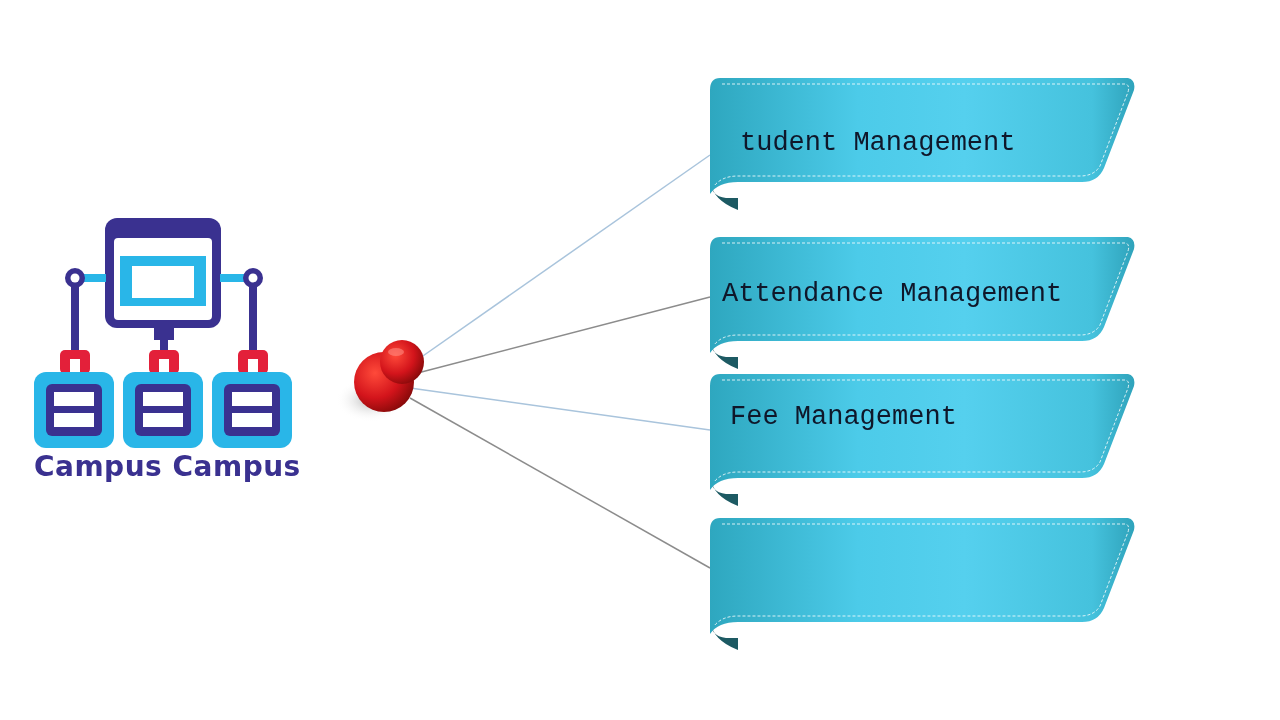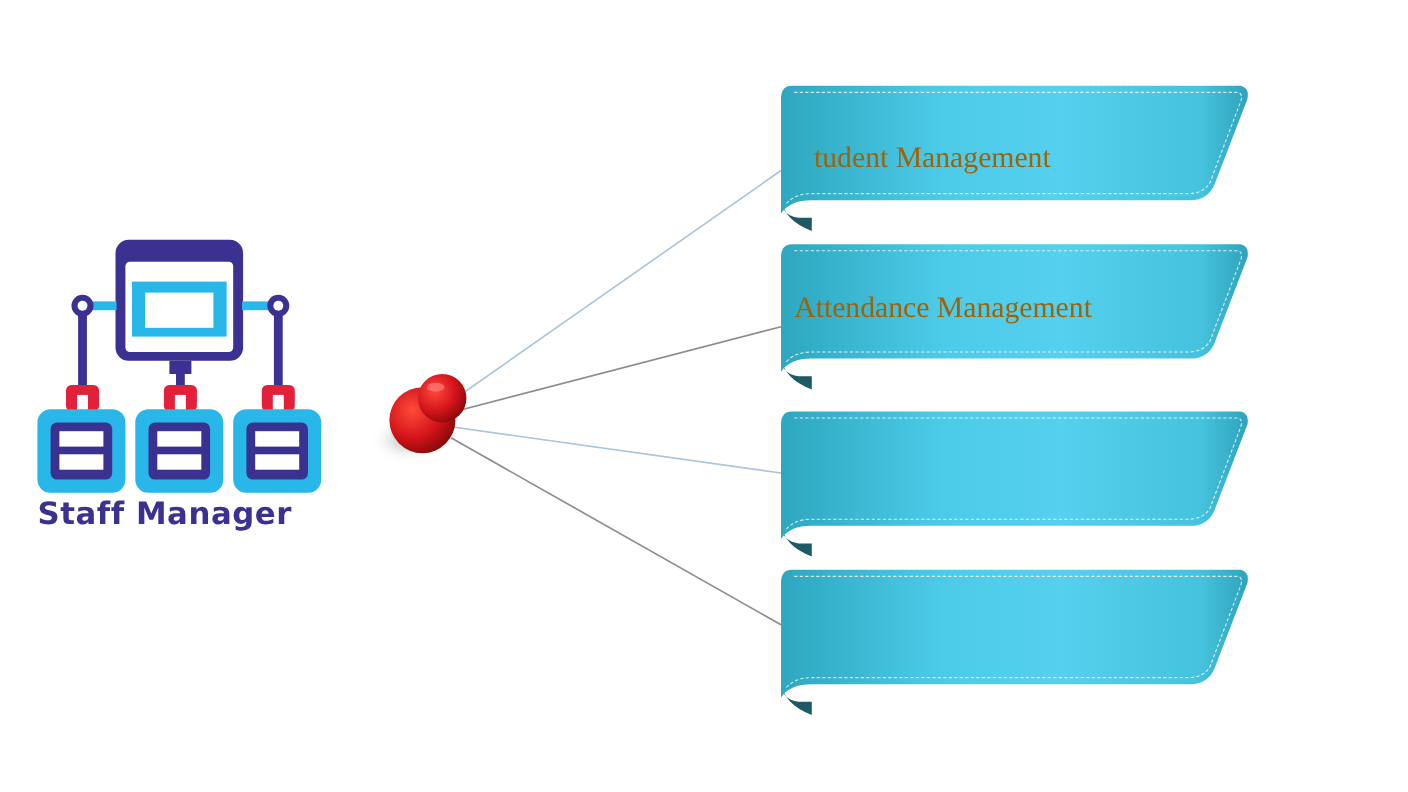--- a/index.html
+++ b/index.html
@@ -1,21 +1,21 @@
 <!DOCTYPE html>
 <html><head>
 <meta charset="utf-8">
 <style>
   html, body { margin:0; padding:0; }
   body { width:1280px; height:720px; background:#ffffff; position:relative; overflow:hidden; font-family:"Liberation Sans", sans-serif; }
   .logo { position:absolute; left:30px; top:214px; width:270px; height:275px; }
   .logo-text { position:absolute; left:34px; top:450px; font-family:"DejaVu Sans", sans-serif; font-weight:bold; font-size:28px; color:#3a3190; letter-spacing:0.5px; }
   svg.lines { position:absolute; left:0; top:0; }
   .ribbon { position:absolute; left:708px; width:428px; height:130px; }
-  .ribbon .label { position:absolute; font-family:Liberation Serif, serif; font-size:27px; color:#a16207; white-space:nowrap; }
+  .ribbon .label { position:absolute; font-family:Liberation Mono, monospace; font-size:27px; color:#0f172a; white-space:nowrap; }
 </style>
 </head>
 <body>
 
 <svg class="lines" width="1280" height="720">
   <line x1="410" y1="365" x2="710" y2="155" stroke="#a9c4dc" stroke-width="1.5"></line>
   <line x1="410" y1="375" x2="710" y2="297" stroke="#8c8c8c" stroke-width="1.5"></line>
   <line x1="410" y1="388" x2="710" y2="430" stroke="#a9c4dc" stroke-width="1.5"></line>
   <line x1="410" y1="398" x2="710" y2="568" stroke="#8c8c8c" stroke-width="1.5"></line>
 </svg>
@@ -57,21 +57,21 @@
     <rect x="93" y="158" width="80" height="76" rx="12" fill="#29b6e8"></rect>
     <rect x="105" y="170" width="56" height="52" rx="6" fill="#3a3190"></rect>
     <rect x="113" y="178" width="40" height="14" fill="#fff"></rect>
     <rect x="113" y="199" width="40" height="14" fill="#fff"></rect>
     <rect x="182" y="158" width="80" height="76" rx="12" fill="#29b6e8"></rect>
     <rect x="194" y="170" width="56" height="52" rx="6" fill="#3a3190"></rect>
     <rect x="202" y="178" width="40" height="14" fill="#fff"></rect>
     <rect x="202" y="199" width="40" height="14" fill="#fff"></rect>
   </g>
 </svg>
-<div class="logo-text">Staff Manager</div>
+<div class="logo-text">Campus Campus</div>
 
 <svg style="position:absolute;left:320px;top:330px" width="120" height="100">
   <defs>
     <radialGradient id="pg" cx="35%" cy="35%" r="70%">
       <stop offset="0" stop-color="#ff4a3a"></stop>
         <stop offset="0.6" stop-color="#d3141b"></stop>
         <stop offset="1" stop-color="#8a0a0a"></stop>
     </radialGradient>
     <radialGradient id="sh" cx="50%" cy="50%" r="50%">
       <stop offset="0" stop-color="#888" stop-opacity="0.6"></stop>
@@ -98,35 +98,36 @@
 
 <div class="ribbon" style="top:76px">
   <svg width="428" height="135" style="position:absolute;left:0;top:0">
     <path d="M2 104 Q2 120 18 122 L30 122 L30 134 Q4 124 2 104 Z" fill="#1d5a63"></path>
     <path d="M12 2 L420 2 Q428 4 426 14 L396 92 Q390 106 374 106 L30 106 Q10 106 2 118 L2 14 Q2 2 12 2 Z" fill="url(#rg)"></path>
     <path d="M14 8 L418 8 Q422 10 420 16 L392 90 Q386 100 372 100 L30 100 Q14 100 6 110" fill="none" stroke="#fff" stroke-width="1" stroke-dasharray="3,2" opacity="0.8"></path>
   </svg>
   <span class="label" style="left:32px;top:52px">tudent Management</span>
 </div>
 
-<div class="ribbon" style="top:220px">
+<div class="ribbon" style="top:235px">
   <svg width="428" height="135" style="position:absolute;left:0;top:0">
     <path d="M2 104 Q2 120 18 122 L30 122 L30 134 Q4 124 2 104 Z" fill="#1d5a63"></path>
     <path d="M12 2 L420 2 Q428 4 426 14 L396 92 Q390 106 374 106 L30 106 Q10 106 2 118 L2 14 Q2 2 12 2 Z" fill="url(#rg)"></path>
     <path d="M14 8 L418 8 Q422 10 420 16 L392 90 Q386 100 372 100 L30 100 Q14 100 6 110" fill="none" stroke="#fff" stroke-width="1" stroke-dasharray="3,2" opacity="0.8"></path>
   </svg>
   <span class="label" style="left:14px;top:44px">Attendance Management</span>
 </div>
 
 <div class="ribbon" style="top:372px">
   <svg width="428" height="135" style="position:absolute;left:0;top:0">
     <path d="M2 104 Q2 120 18 122 L30 122 L30 134 Q4 124 2 104 Z" fill="#1d5a63"></path>
     <path d="M12 2 L420 2 Q428 4 426 14 L396 92 Q390 106 374 106 L30 106 Q10 106 2 118 L2 14 Q2 2 12 2 Z" fill="url(#rg)"></path>
     <path d="M14 8 L418 8 Q422 10 420 16 L392 90 Q386 100 372 100 L30 100 Q14 100 6 110" fill="none" stroke="#fff" stroke-width="1" stroke-dasharray="3,2" opacity="0.8"></path>
   </svg>
+  <span class="label" style="left:22px;top:30px">Fee Management</span>
 </div>
 
 <div class="ribbon" style="top:516px">
   <svg width="428" height="135" style="position:absolute;left:0;top:0">
     <path d="M2 104 Q2 120 18 122 L30 122 L30 134 Q4 124 2 104 Z" fill="#1d5a63"></path>
     <path d="M12 2 L420 2 Q428 4 426 14 L396 92 Q390 106 374 106 L30 106 Q10 106 2 118 L2 14 Q2 2 12 2 Z" fill="url(#rg)"></path>
     <path d="M14 8 L418 8 Q422 10 420 16 L392 90 Q386 100 372 100 L30 100 Q14 100 6 110" fill="none" stroke="#fff" stroke-width="1" stroke-dasharray="3,2" opacity="0.8"></path>
   </svg>
 </div>
 

